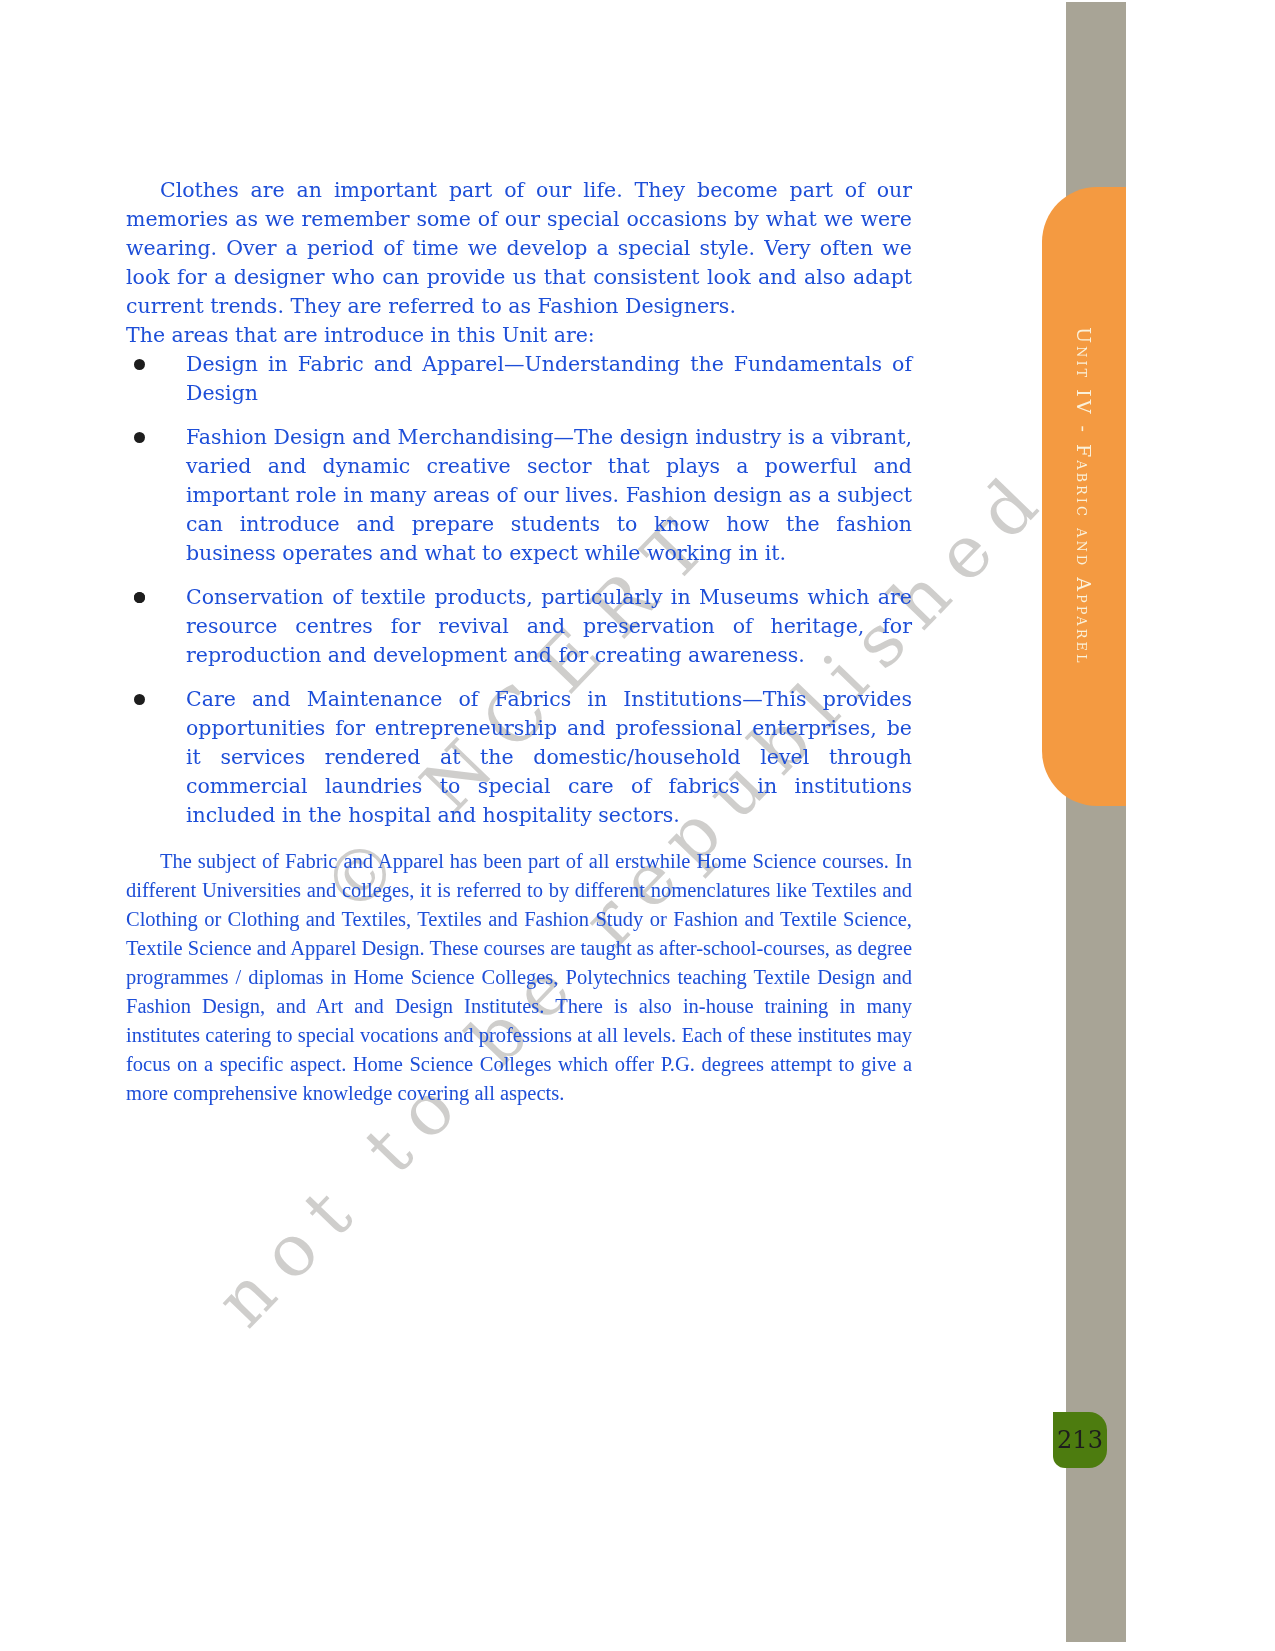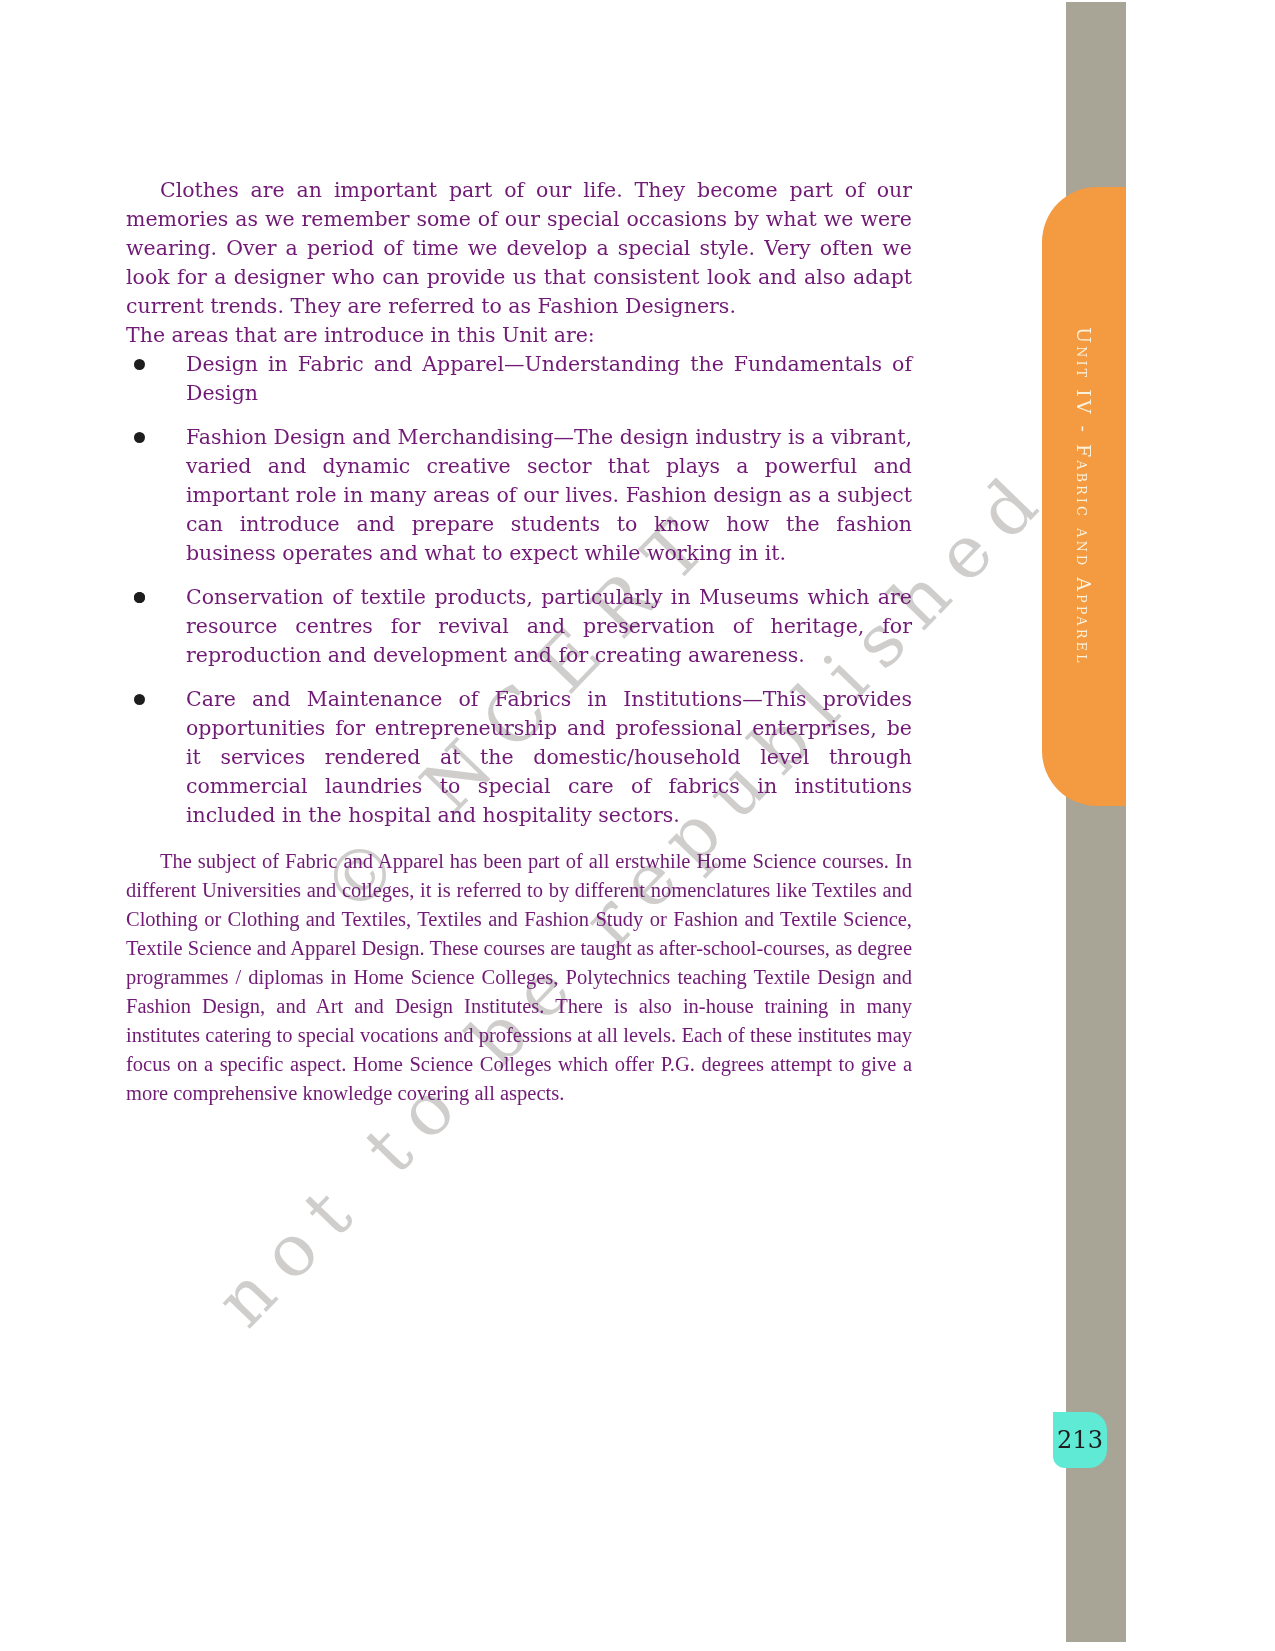--- a/index.html
+++ b/index.html
@@ -79,21 +79,21 @@
 
   
   .content {
     position: absolute;
     left: 126px;
     top: 176px;
     width: 786px;
     z-index: 4;
     font-size: 20.5px;
     line-height: 29px;
-    color: #701a75;
+    color: #1d4ed8;
     text-align: justify;
   }
   .content p { margin: 0; }
   .para-indent { text-indent: 34px; }
   .intro-para { margin-bottom: 17px; }
   .areas-heading { margin-bottom: 11px; }
   .closing-para { margin-top: 33px; font-family: Liberation Serif, serif; }
 
   ul.areas-list {
     list-style: none;
@@ -117,21 +117,21 @@
     background: #1d1d1d;
   }
 
   
   .page-num-box {
     position: absolute;
     left: 1053px;
     top: 1412px;
     width: 54px;
     height: 56px;
-    background: #5eead4;
+    background: #4d7c0f;
     border-radius: 0 18px 18px 12px;
     z-index: 4;
     display: flex;
     align-items: center;
     justify-content: center;
   }
   .page-num {
     font-family: "DejaVu Serif", serif;
     font-size: 24px;
     color: #1d1d1d;

